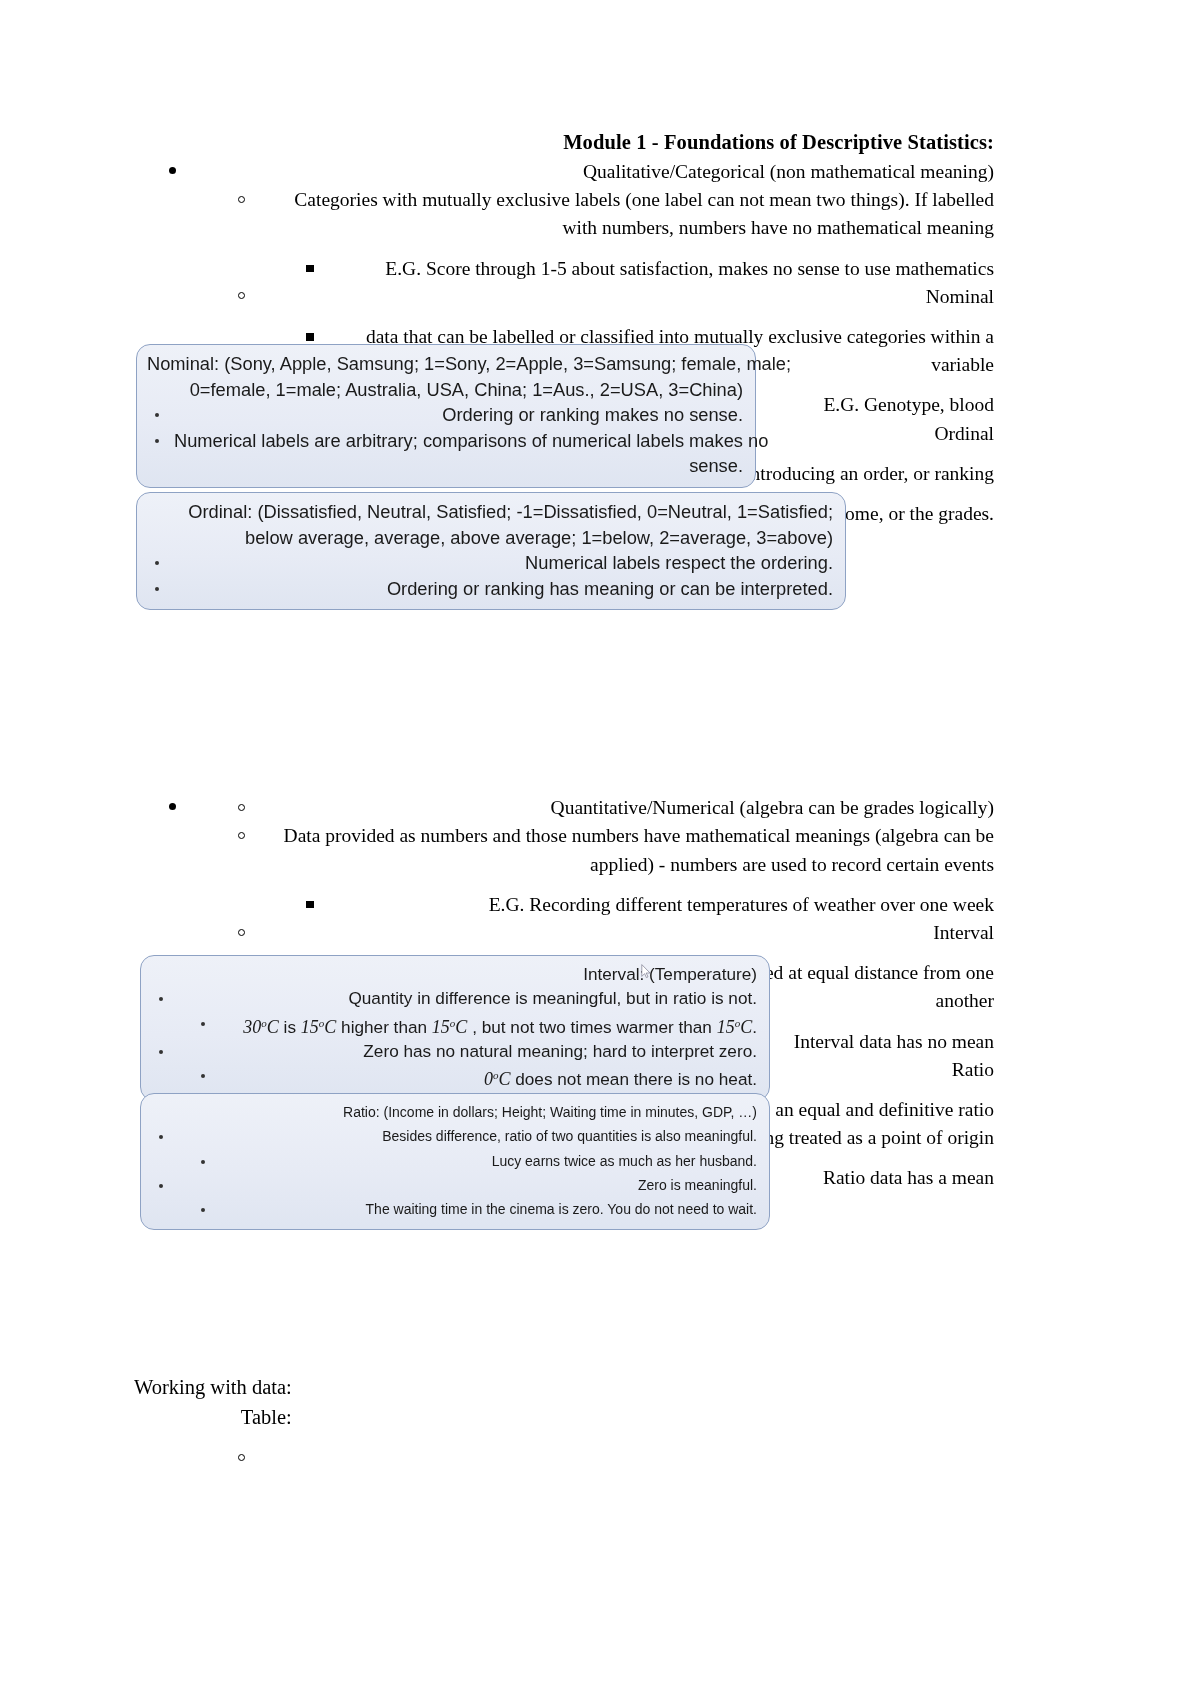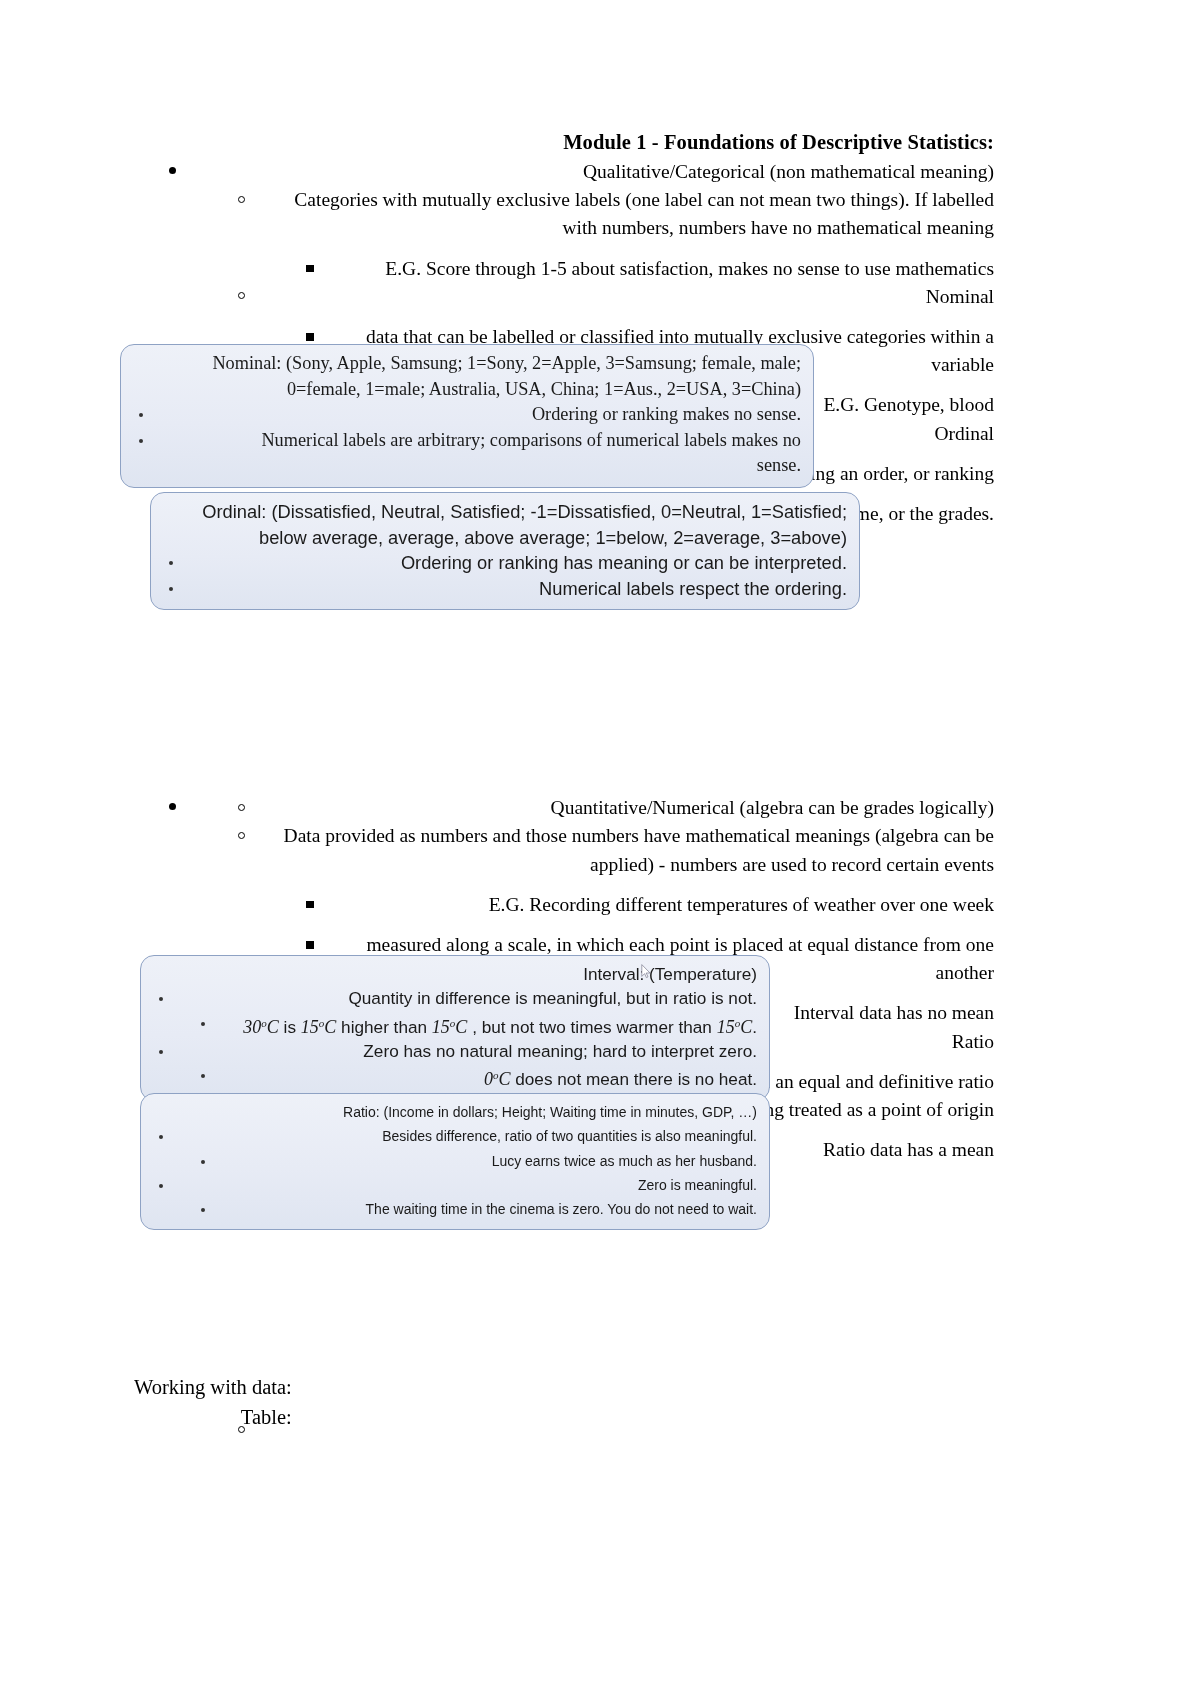--- a/index.html
+++ b/index.html
@@ -132,31 +132,29 @@
     font-size: 18px;
   }
   .mathit sup {
     font-size: 11px;
     vertical-align: 0.55em;
   }
 
   
   #box-nominal {
     position: absolute;
-    left: 120px;
+    left: 136px;
     top: 344px;
-    width: 694px;
-    font-family: Liberation Serif, serif;
+    width: 620px;
   }
   #box-ordinal {
     position: absolute;
     left: 136px;
     top: 492px;
     width: 710px;
-    margin-left: 14px;
   }
   #box-interval {
     position: absolute;
     left: 140px;
     top: 955px;
     width: 630px;
     font-size: 17.2px;
     line-height: 24.3px;
   }
   #box-ratio {
@@ -257,20 +255,24 @@
     <div class="lvl2">
       <span class="bullet"></span>
       <span class="lvl-text">Data provided as numbers and those numbers have mathematical meanings (algebra can be applied) - numbers are used to record certain events</span>
     </div>
 
     <div class="lvl3">
       <span class="bullet"></span>
       <span class="lvl-text">E.G. Recording different temperatures of weather over one week</span>
     </div>
 
+    <div class="lvl2">
+      <span class="bullet"></span>
+      <span class="lvl-text">Interval</span>
+    </div>
 
     <div class="lvl3">
       <span class="bullet"></span>
       <span class="lvl-text">measured along a scale, in which each point is placed at equal distance from one another</span>
     </div>
 
     <div class="lvl3">
       <span class="bullet"></span>
       <span class="lvl-text">Interval data  has no mean</span>
     </div>
@@ -311,25 +313,25 @@
       <span>Numerical labels are arbitrary; comparisons of numerical labels makes no</span>
     </span>
     <span class="cl-line" style="padding-left:27px">sense.</span>
   </div>
 
   <div class="callout" id="box-ordinal">
     <span class="cl-line">Ordinal: (Dissatisfied, Neutral, Satisfied; -1=Dissatisfied, 0=Neutral, 1=Satisfied;</span>
     <span class="cl-line">below average, average, above average; 1=below, 2=average, 3=above)</span>
     <span class="cl-b1">
       <span class="dot"></span>
+      <span>Numerical labels respect the ordering.</span>
+    </span>
+    <span class="cl-b1">
+      <span class="dot"></span>
       <span>Ordering or ranking has meaning or can be interpreted.</span>
-    </span>
-    <span class="cl-b1">
-      <span class="dot"></span>
-      <span>Numerical labels respect the ordering.</span>
     </span>
   </div>
 
   <div class="callout" id="box-interval">
     <svg class="cursor-arrow" viewBox="0 0 10 15">
       <path d="M0.8 0.6 L0.8 12.4 L3.6 9.6 L5.4 13.6 L7.0 12.9 L5.2 9.0 L9.0 9.0 Z" fill="#ffffff" stroke="#888899" stroke-width="0.8"></path>
     </svg>
     <span class="cl-line">Interval: (Temperature)</span>
     <span class="cl-b1">
       <span class="dot"></span>

